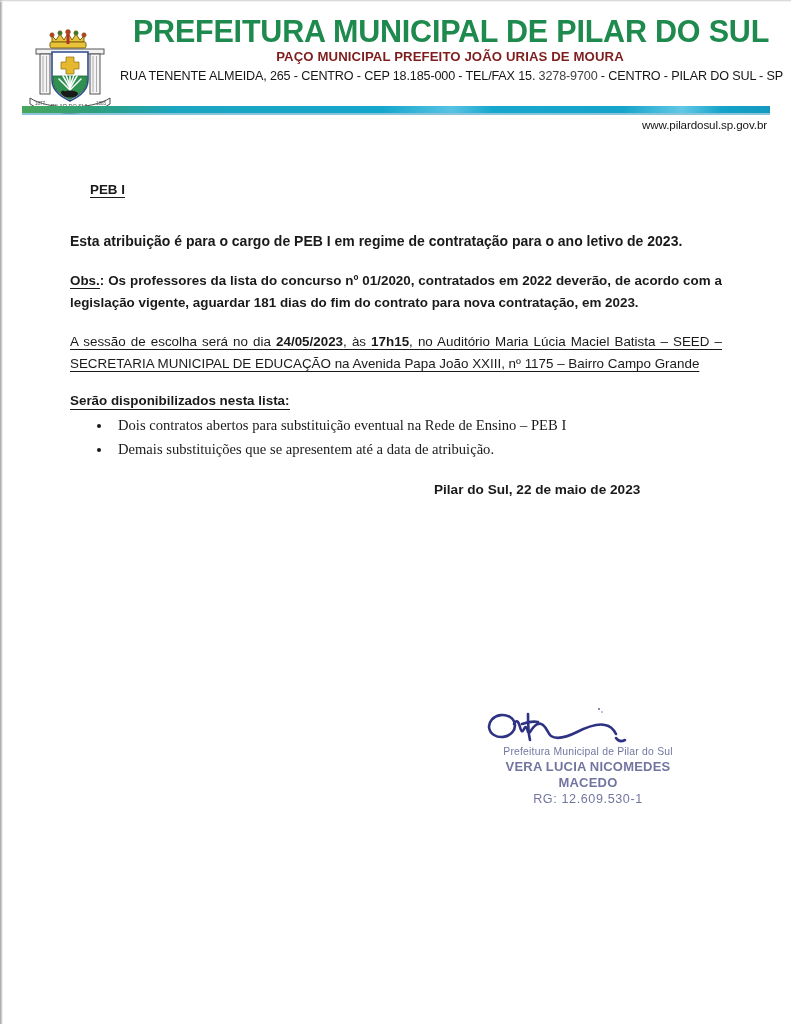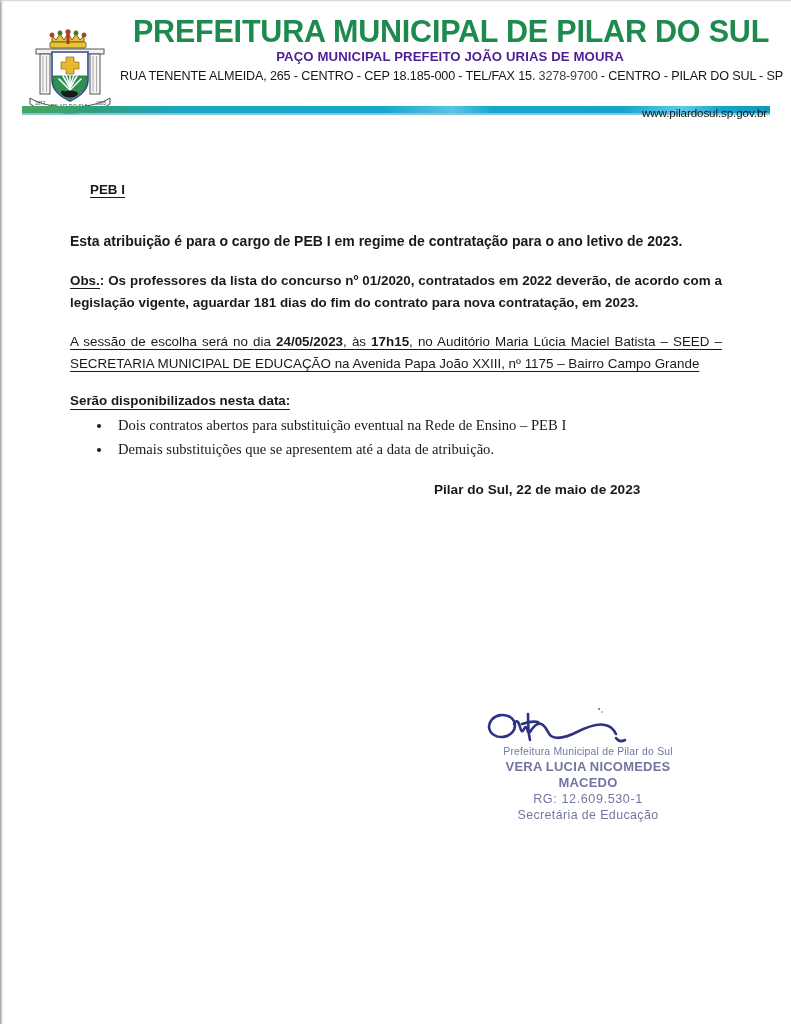--- a/index.html
+++ b/index.html
@@ -60,21 +60,21 @@
     color: #1E8A4E;
     text-align: center;
     white-space: nowrap;
     padding-left: 2px;
     line-height: 34px;
   }
   .org-sub {
     font-family: "Liberation Sans", sans-serif;
     font-weight: bold;
     font-size: 13.2px;
-    color: #4c1d95;
+    color: #7f1d1d;
     text-align: center;
     white-space: nowrap;
     line-height: 16px;
     letter-spacing: 0.1px;
     padding-top: 1px;
   }
   .org-addr {
     font-family: "Liberation Sans", sans-serif;
     font-size: 12.6px;
     color: #161616;
@@ -96,21 +96,21 @@
   }
   .rule-bar-thin {
     position: absolute;
     left: 22px; top: 99px;
     width: 748px; height: 2px;
     background: #2a93bd;
     opacity: .55;
   }
   .website {
     position: absolute;
-    right: 24px; top: 92px;
+    right: 24px; top: 104px;
     font-family: "Liberation Sans", sans-serif;
     font-size: 11.6px;
     color: #141414;
     letter-spacing: -0.1px;
   }
 
   
   .doc-body {
     position: absolute;
     left: 70px;
@@ -346,21 +346,21 @@
     <div class="gap-md"></div>
 
     <p class="p-obs"><span class="u">Obs.</span><span>: Os professores da lista do concurso nº 01/2020, contratados em 2022 deverão, de acordo com a legislação vigente, aguardar 181 dias do fim do contrato para nova contratação, em 2023.</span></p>
 
     <div class="gap-md"></div>
 
     <p class="p-sessao"><span>A sessão de escolha será no dia </span><b>24/05/2023</b><span>, às </span><b>17h15</b><span>, no Auditório Maria Lúcia Maciel Batista – SEED – SECRETARIA MUNICIPAL DE EDUCAÇÃO na Avenida Papa João XXIII, nº 1175 – Bairro Campo Grande</span></p>
 
     <div class="gap-md"></div>
 
-    <p class="h-disp"><span>Serão disponibilizados nesta data:</span></p>
+    <p class="h-disp"><span>Serão disponibilizados nesta lista:</span></p>
 
     <ul class="bullets">
       <li>Dois contratos abertos para substituição eventual na Rede de Ensino – PEB I</li>
       <li>Demais substituições que se apresentem até a data de atribuição.</li>
     </ul>
 
     <p class="city-date">Pilar do Sul, 22 de maio de 2023</p>
   </div>
 
   <div class="sig-block">
@@ -376,17 +376,16 @@
       <g fill="#6b6fae">
         <circle cx="121" cy="9" r="1.1"></circle>
         <circle cx="124" cy="12" r="0.8"></circle>
       </g>
     </svg>
 
     <div class="stamp">
       <div class="stamp-line-1">Prefeitura Municipal de Pilar do Sul</div>
       <div class="stamp-line-2">VERA LUCIA NICOMEDES MACEDO</div>
       <div class="stamp-line-3">RG: 12.609.530-1</div>
-      <div class="stamp-line-4">Secretária de Educação</div>
     </div>
   </div>
 
 </div>
 
 </body></html>

